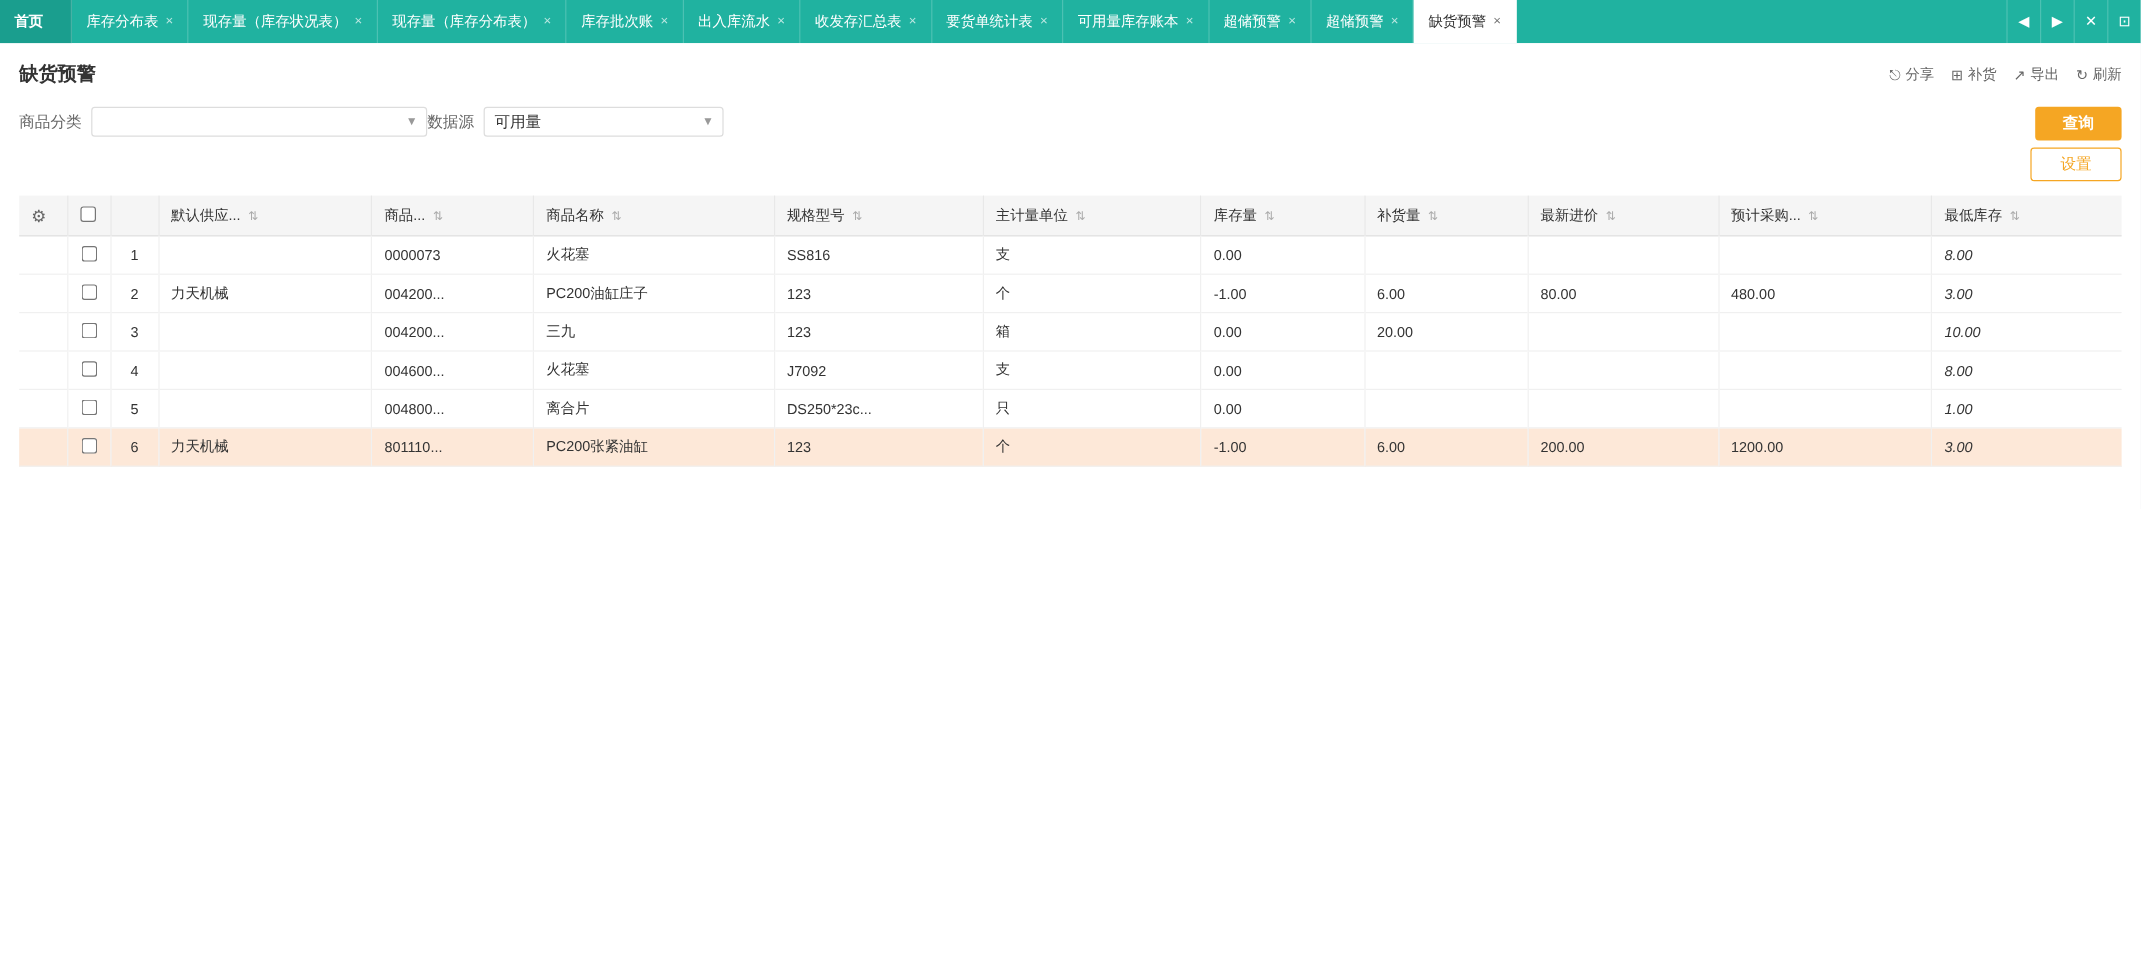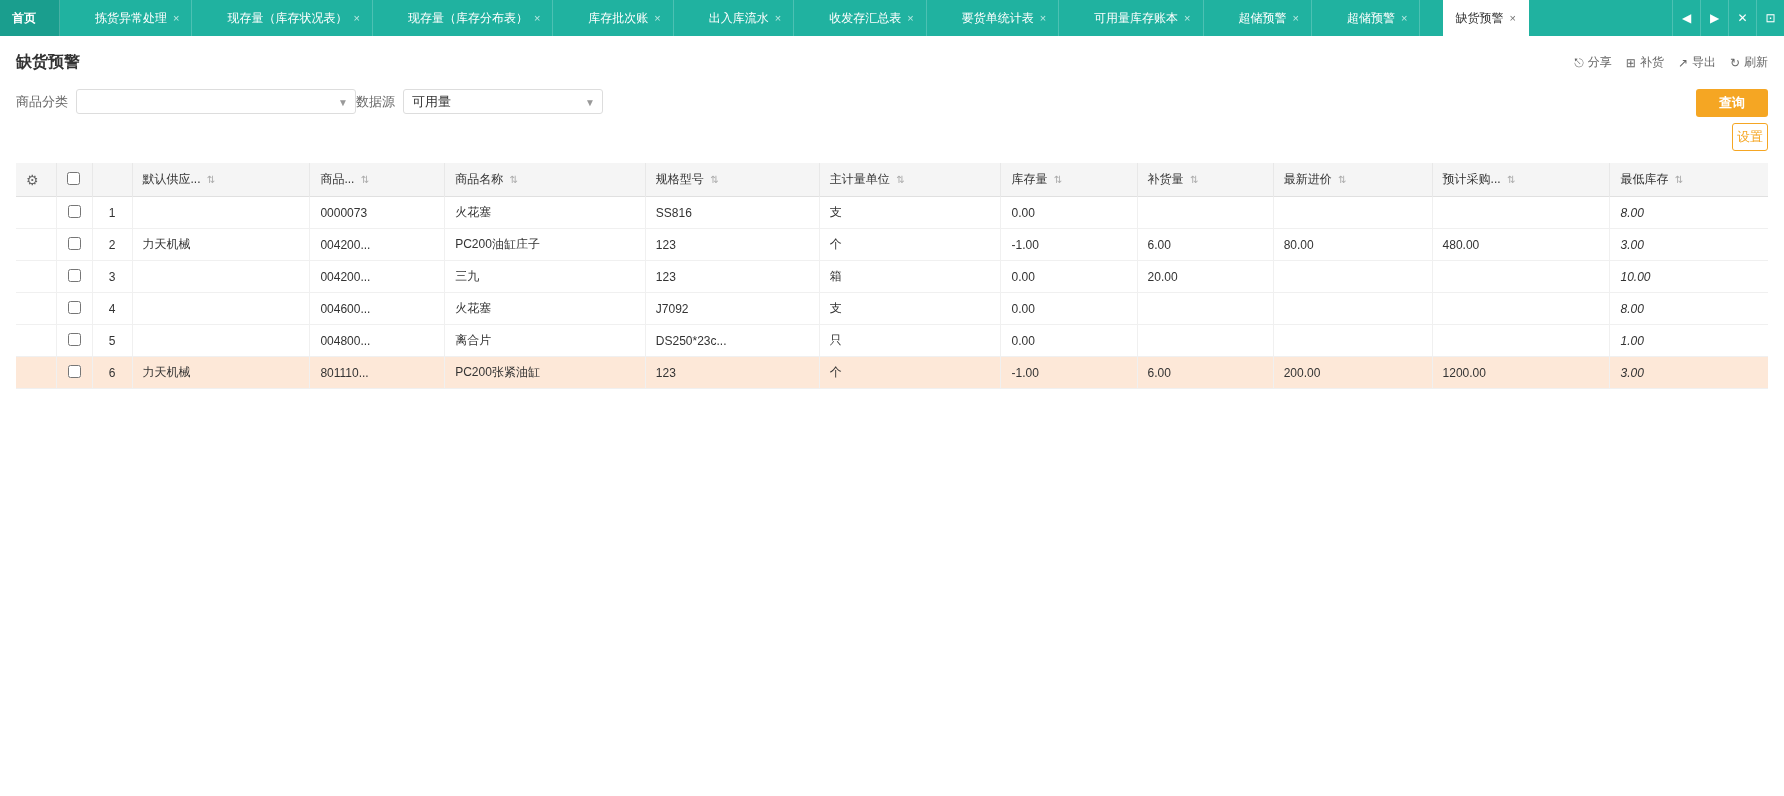--- a/index.html
+++ b/index.html
@@ -6,21 +6,20 @@
     body { font-family: 'Microsoft YaHei', Arial, sans-serif; font-size: 13px; background: #f0f2f5; color: #333; }
 
     
     .tab-bar {
       display: flex;
       align-items: center;
       background: #20b2a0;
       height: 36px;
       overflow: hidden;
       flex-shrink: 0;
-      gap: 23px;
     }
     .tab-item {
       display: flex;
       align-items: center;
       padding: 0 12px;
       height: 100%;
       color: #fff;
       font-size: 12px;
       cursor: pointer;
       white-space: nowrap;
@@ -135,21 +134,21 @@
       padding: 5px 23px;
       border-radius: 3px;
       cursor: pointer;
       font-size: 13px;
       font-weight: bold;
     }
     .btn-settings {
       background: #fff;
       color: #f5a623;
       border: 1px solid #f5a623;
-      padding: 4px 4px;
+      padding: 4px 24px;
       border-radius: 3px;
       cursor: pointer;
       font-size: 13px;
     }
     .filter-right {
       margin-left: auto;
       display: flex;
       flex-direction: column;
       gap: 6px;
       align-items: flex-end;
@@ -201,21 +200,21 @@
     .gear-icon { font-size: 14px; color: #666; cursor: pointer; }
   </style>
 </head>
 <body>
 
 <div class="tab-bar">
   <div class="tab-item home">
     <span>首页</span>
   </div>
   <div class="tab-item">
-    <span>拣货异常处理</span>
+    <span>库存分布表</span>
     <span class="close-btn">×</span>
   </div>
   <div class="tab-item">
     <span>现存量（库存状况表）</span>
     <span class="close-btn">×</span>
   </div>
   <div class="tab-item">
     <span>现存量（库存分布表）</span>
     <span class="close-btn">×</span>
   </div>

